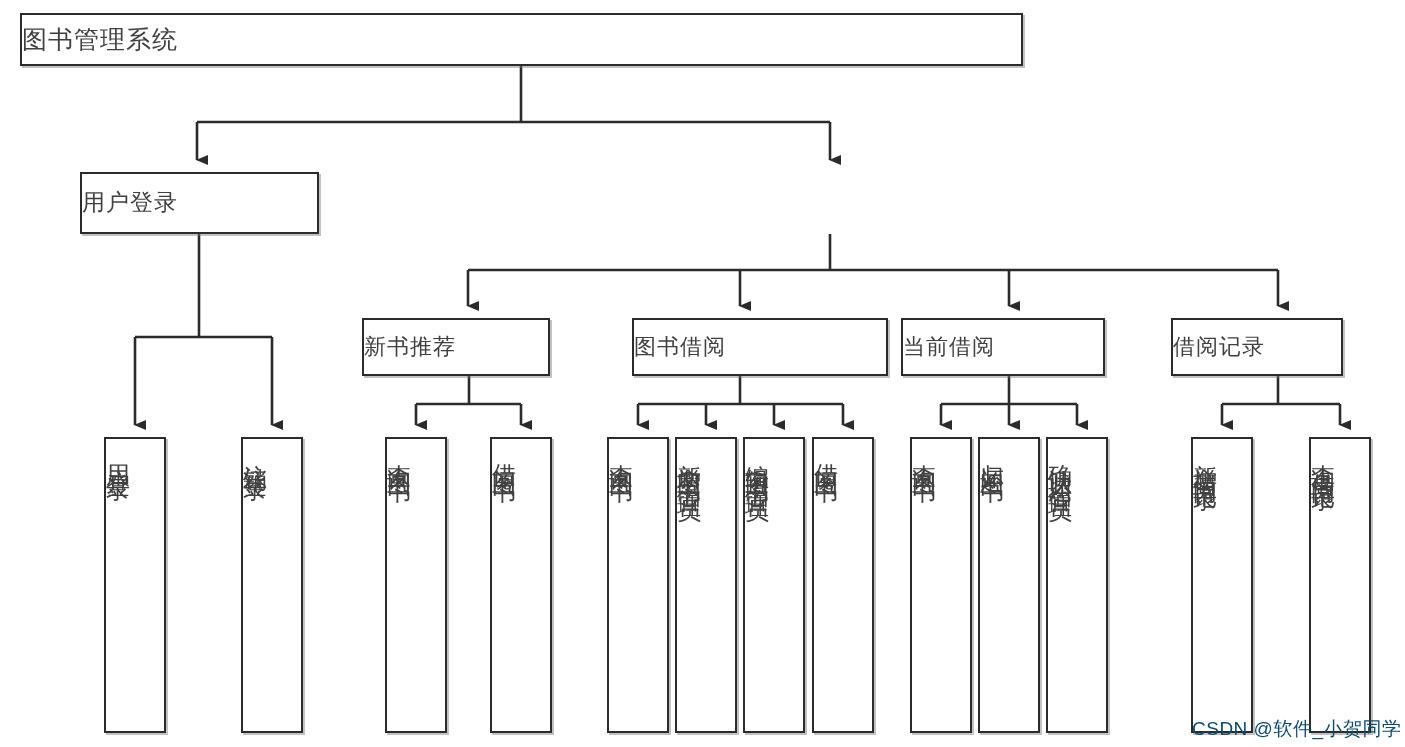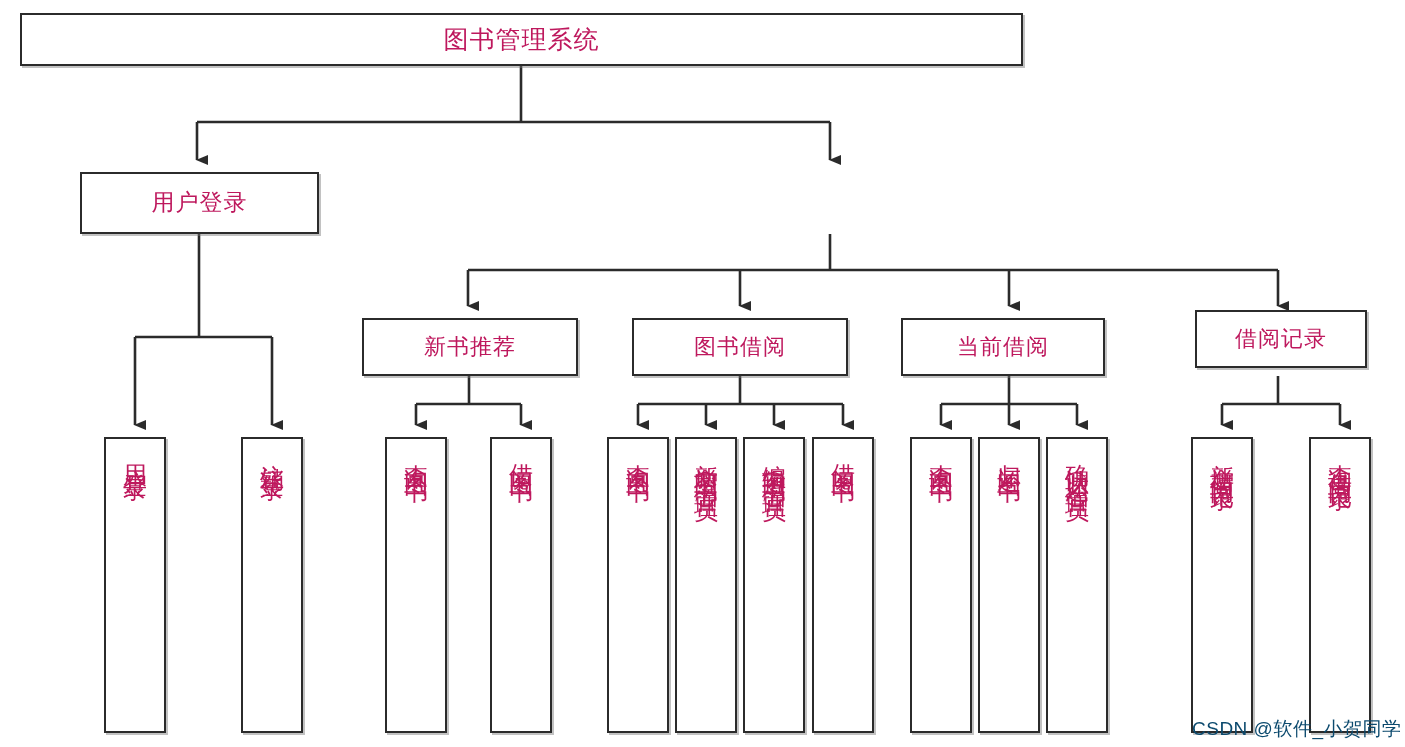--- a/index.html
+++ b/index.html
@@ -27,22 +27,21 @@
     pointer-events: none;
   }
   .node {
     position: absolute;
     box-sizing: border-box;
     background: #ffffff;
     border: 2px solid #2b2b2b;
     box-shadow: 2px 2px 0 rgba(120,120,120,0.45);
     display: flex;
     align-items: center;
-    justify-content: center;
-    color: #be185d;
+    color: #404040;
     z-index: 2;
   }
   .node .label {
     display: block;
     text-align: center;
     line-height: 1.18;
     letter-spacing: 1px;
     white-space: nowrap;
   }
   
@@ -132,33 +131,33 @@
 
   <div class="node root horiz" style="left:20px; top:13px; width:1003px; height:53px;">
     <span class="label">图书管理系统</span>
   </div>
 
   <div class="node lvl2 horiz" style="left:80px; top:172px; width:239px; height:62px;">
     <span class="label">用户登录</span>
   </div>
 
 
-  <div class="node lvl3 horiz" style="left:362px; top:318px; width:216px; height:58px;">
+  <div class="node lvl3 horiz" style="left:362px; top:318px; width:188px; height:58px;">
     <span class="label">新书推荐</span>
   </div>
 
-  <div class="node lvl3 horiz" style="left:632px; top:318px; width:216px; height:58px;">
+  <div class="node lvl3 horiz" style="left:632px; top:318px; width:256px; height:58px;">
     <span class="label">图书借阅</span>
   </div>
 
   <div class="node lvl3 horiz" style="left:901px; top:318px; width:204px; height:58px;">
     <span class="label">当前借阅</span>
   </div>
 
-  <div class="node lvl3 horiz" style="left:1171px; top:310px; width:172px; height:58px;margin-left:24px;">
+  <div class="node lvl3 horiz" style="left:1171px; top:318px; width:172px; height:58px;">
     <span class="label">借阅记录</span>
   </div>
 
   <div class="node leaf" style="left:104px; top:437px; width:62px; height:296px;">
     <span class="label">用户登录</span>
   </div>
 
   <div class="node leaf" style="left:241px; top:437px; width:62px; height:296px;">
     <span class="label">注销登录</span>
   </div>

